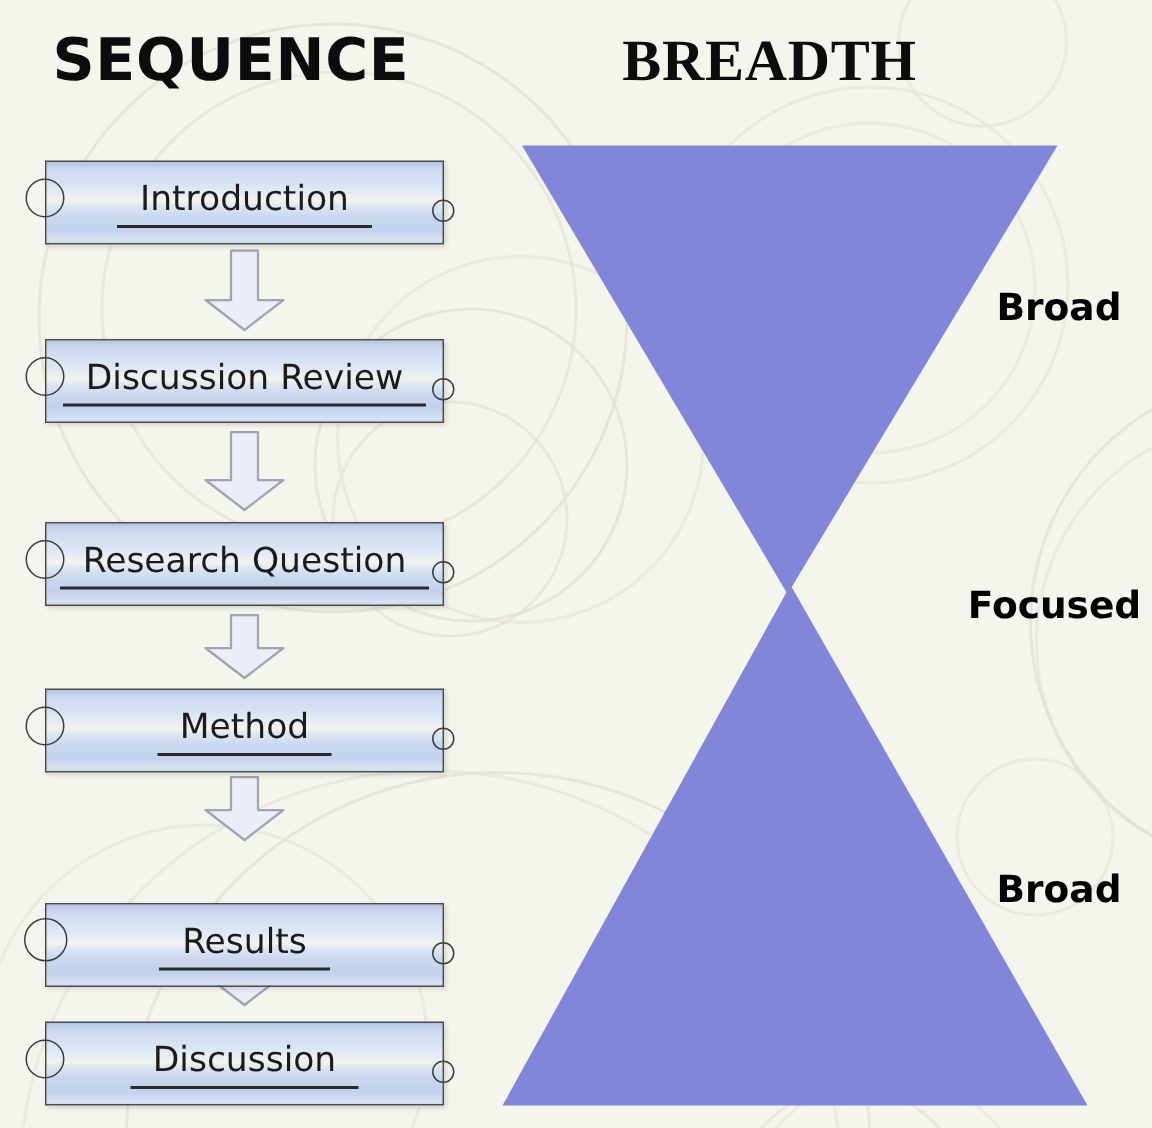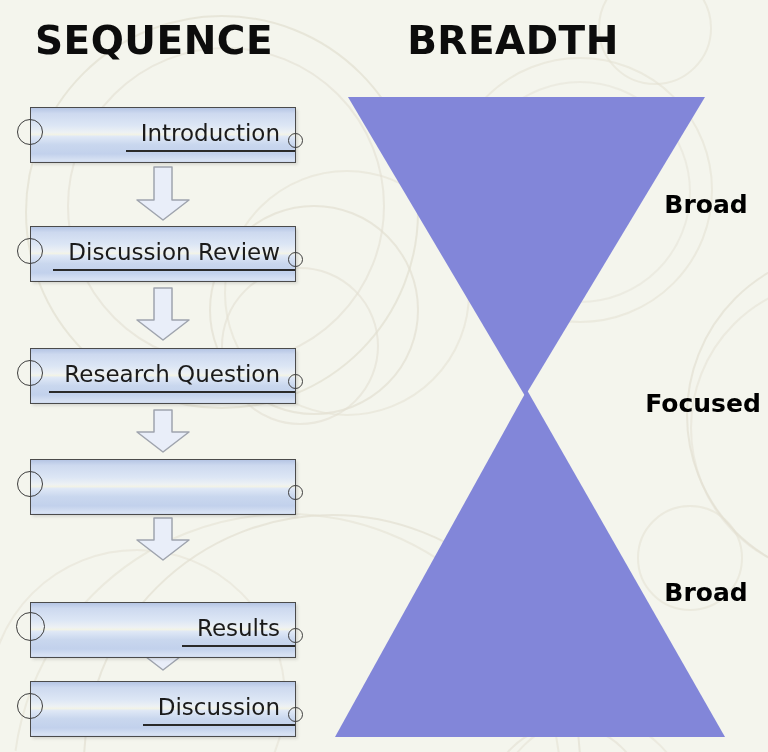--- a/index.html
+++ b/index.html
@@ -19,32 +19,32 @@
   }
   .bg-layer{z-index:0;}
   .shape-layer{z-index:1;}
 
   .title{
     position:absolute;z-index:3;
     font-weight:bold;font-size:39px;color:#0c0c0c;
     letter-spacing:0.5px;text-align:center;white-space:nowrap;
   }
   .title-sequence{left:28px;top:18px;width:252px;}
-  .title-breadth{left:404px;top:18px;width:218px;}
+  .title-breadth{left:404px;top:18px;width:218px;font-family:Liberation Serif, serif;}
 
   .step{
     position:absolute;z-index:2;
     left:30px;width:264px;height:54px;
     border:1.6px solid #4b4b4b;
     background:linear-gradient(180deg,
       #b5c5e4 0%, #cdd9ef 10%, #dce6f5 32%, #edf1f4 45%,
       #f2f3e7 49%, #dfe8f6 53%, #c9d7ee 68%, #c2d1ec 85%,
       #d8e2f3 97%, #ccd8ee 100%);
     box-shadow:1.5px 1.5px 3px rgba(60,60,60,0.18);
-    display:flex;align-items:center;justify-content:flex-end;
+    display:flex;align-items:center;justify-content:center;
   }
   .step-0{top:107px;}
   .step-1{top:226px;}
   .step-2{top:348px;}
   .step-3{top:459px;}
   .step-4{top:566px;margin-top:36px;}
   .step-5{top:681px;}
 
   .step-label{
     font-size:23px;color:#1b1b1b;white-space:nowrap;
@@ -124,20 +124,21 @@
   </div>
 
   <div class="step step-2">
     <span class="clc clc-left"></span>
     <span class="step-label">Research Question</span>
     <span class="clc clc-right"></span>
   </div>
 
   <div class="step step-3">
     <span class="clc clc-left"></span>
+    <span class="step-label">Method</span>
     <span class="clc clc-right"></span>
   </div>
 
   <div class="step step-4">
     <span class="clc clc-left"></span>
     <span class="step-label">Results</span>
     <span class="clc clc-right"></span>
   </div>
 
   <div class="step step-5">

